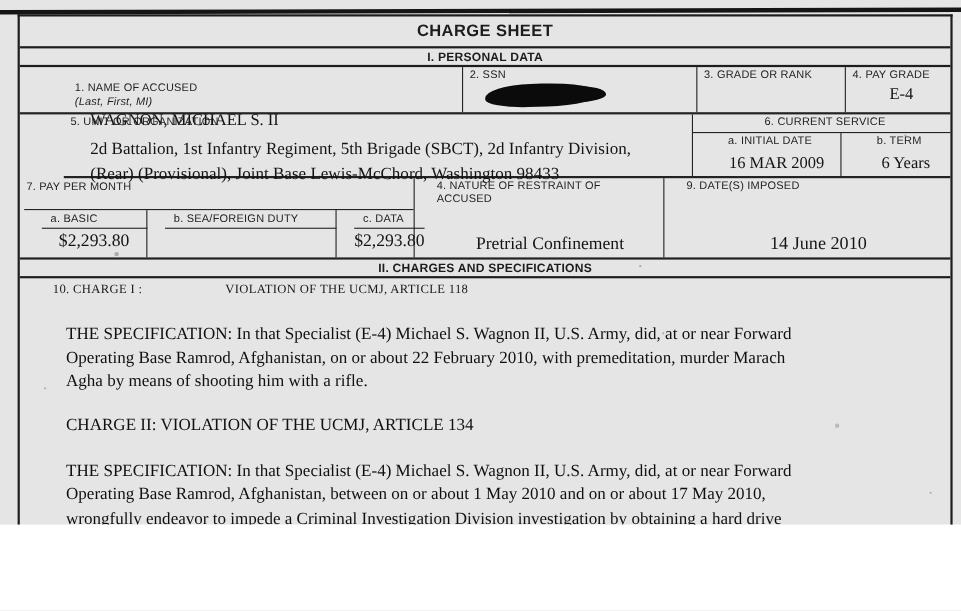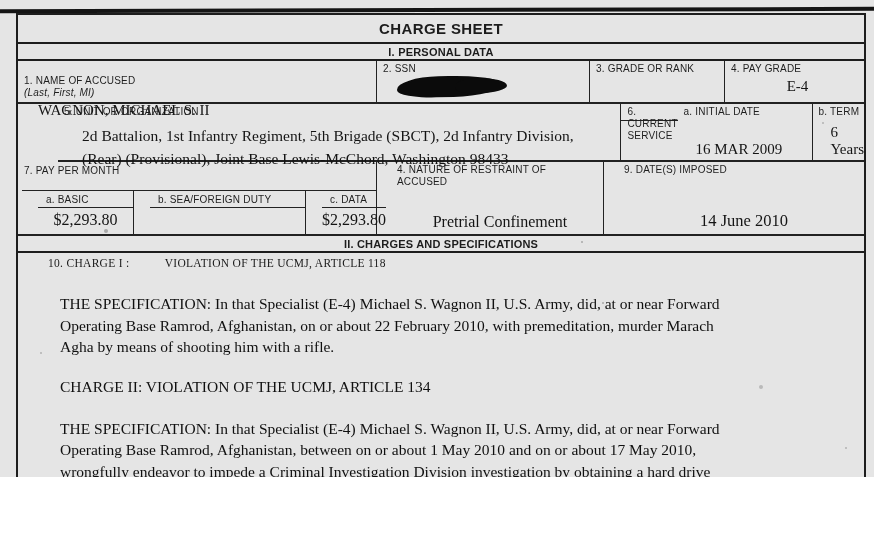--- a/index.html
+++ b/index.html
@@ -28,32 +28,32 @@
   .cell:last-child{border-right:none;}
   .lbl{font-size:10px;letter-spacing:.2px;color:#1e1e1e;white-space:pre-line;line-height:12px;}
   .lbl .ital{font-style:italic;}
   .val{font-family:"Liberation Serif",serif;font-size:15px;color:#141414;}
   .title-row{height:27px;display:flex;align-items:center;justify-content:center;border-bottom:2px solid #1d1d1d;}
   .title{font-weight:bold;font-size:15px;letter-spacing:.4px;}
   .strip{height:15px;display:flex;align-items:center;justify-content:center;border-bottom:2px solid #1d1d1d;font-weight:bold;font-size:11px;letter-spacing:.2px;}
   .r1{height:43px;}
   .r2{height:58px;margin-left:40px;}
   .r3{height:74px;gap:14px;}
-  .c-name{width:359px;}
+  .c-name{width:359px;margin-left:44px;}
   .c-ssn{width:213px;}
   .c-grade{width:135px;}
   .c-pgrade{flex:1;}
   .name-val{padding:3px 0 0 14px;}
   .center-val{text-align:center;padding-top:3px;}
   .redaction{position:absolute;left:20px;top:15px;width:104px;height:21px;background:#0b0b0b;
     border-radius:48% 60% 55% 45% / 70% 55% 65% 45%;transform:rotate(-1.5deg);}
   .redaction:before{content:"";position:absolute;left:58px;top:3px;width:52px;height:15px;background:#0b0b0b;border-radius:40% 60% 60% 40%/55% 60% 50% 45%;}
   .c-unit{width:572px;}
   .unit-val{padding:6px 0 0 18px;font-size:15.5px;line-height:23px;white-space:pre-line;}
-  .svc-col{flex:1;display:flex;flex-direction:row;padding:0;}
+  .svc-col{flex:1;display:flex;flex-direction:column;padding:0;text-align:center;}
   .svc-hdr{border-bottom:1.5px solid #222;padding:2px 0 1px 6px;height:13px;}
   .svc-cells{flex:1;display:flex;}
   .svc-cell{box-sizing:border-box;padding:2px 0 0 6px;display:flex;flex-direction:column;justify-content:space-between;}
   .svc-a{width:135px;border-right:1.5px solid #222;}
   .svc-b{flex:1;}
   .svc-val{padding:0 0 2px 12px;}
   .c-pay{width:359px;display:flex;flex-direction:column;padding:0;}
   .pay-hdr{padding:3px 0 0 6px;flex:1;}
   .pay-sub{margin-left:4px;border-top:1.5px solid #222;display:flex;flex-wrap:wrap;}
   .pay-sub .pc{box-sizing:border-box;border-right:1.5px solid #222;margin-left:16px;}
@@ -62,21 +62,21 @@
   .pc-val{height:26px;padding-top:3px;text-align:center;font-size:16px;}
   .pa{width:96px;}.pb{width:156px;}.pcc{flex:1;}
   .pay-grid{display:flex;flex-direction:column;}
   .pay-grid .prow{display:flex;}
   .c-restr{width:213px;display:flex;flex-direction:column;justify-content:space-between;padding-bottom:3px;}
   .restr-val{text-align:center;font-size:16px;}
   .c-imposed{flex:1;display:flex;flex-direction:column;justify-content:space-between;padding-bottom:3px;}
   .imposed-val{text-align:center;font-size:16.5px;}
   .charges-box{flex:1;position:relative;padding:4px 38px 0 30px;}
   .charge-line1{font-family:"Liberation Serif",serif;font-size:11.5px;letter-spacing:.3px;color:#1a1a1a;}
-  .charge-line1 .viol{margin-left:32px;}
+  .charge-line1 .viol{margin-left:72px;}
   .spec{font-family:"Liberation Serif",serif;font-size:15.5px;line-height:21.5px;white-space:pre-line;margin:24px 0 0 12px;color:#101010;}
   .charge2{font-family:"Liberation Serif",serif;font-size:15.5px;margin:20px 0 0 12px;color:#101010;}
   .spec2{margin-top:22px;}
   .endmark{font-family:"Liberation Serif",serif;font-weight:bold;font-size:15.5px;text-align:center;margin-top:15px;letter-spacing:.3px;}
 </style>
 </head>
 <body>
 
 <div class="page">
   <div class="scan-topline"></div>

